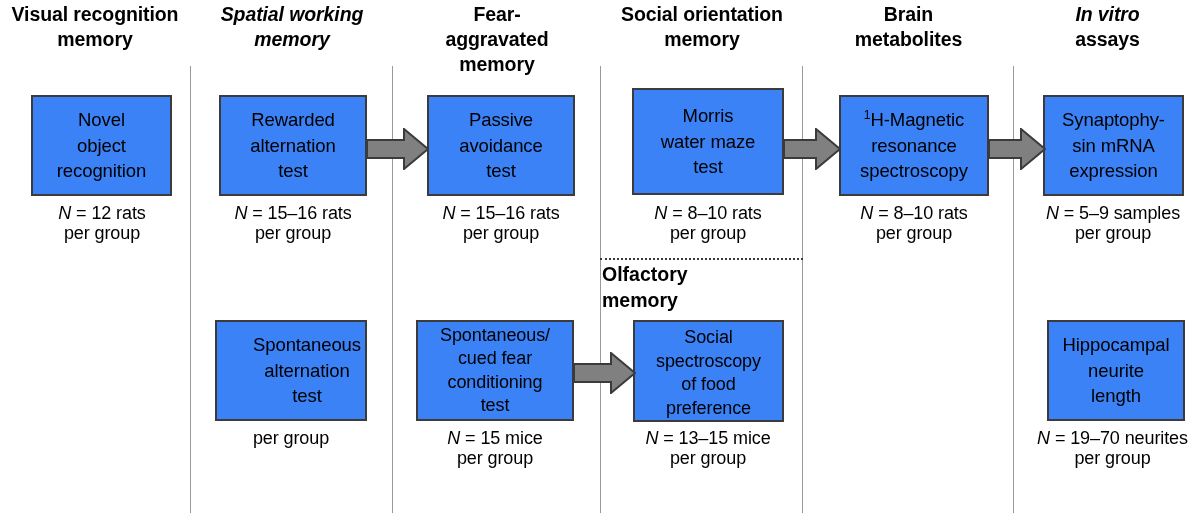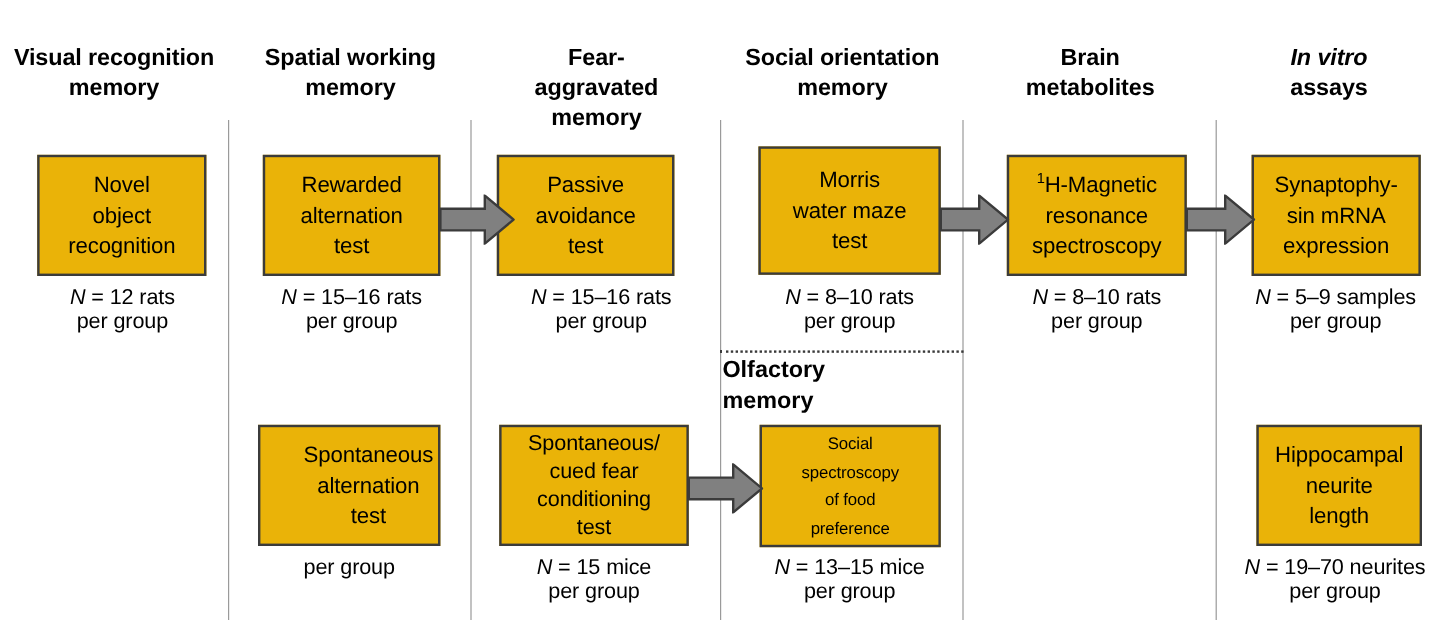--- a/index.html
+++ b/index.html
@@ -12,21 +12,20 @@
     height: 517px;
     font-family: "Liberation Sans", sans-serif;
     color: #000000;
     overflow: hidden;
   }
   #canvas {
     position: relative;
     width: 1200px;
     height: 419px;
     background: #ffffff;
-    margin-top: 34px;
   }
 
   
   .vsep {
     position: absolute;
     width: 1px;
     background: #9a9a9a;
   }
   .dotted-sep {
     position: absolute;
@@ -52,21 +51,21 @@
     position: absolute;
     font-weight: bold;
     font-size: 19.5px;
     line-height: 26px;
   }
 
   
   .node {
     position: absolute;
     box-sizing: border-box;
-    background: #eab308;
+    background: #3b82f6;
     border: 2px solid #3b3b3b;
     display: flex;
     align-items: center;
     justify-content: center;
     text-align: center;
     font-size: 18.5px;
     line-height: 25.5px;
     letter-spacing: -0.1px;
   }
   .node .txt { display: block; width: 100%; }
@@ -100,21 +99,21 @@
   <div class="vsep" style="left:600px; top:66px; height:447px;"></div>
   <div class="vsep" style="left:802px; top:66px; height:447px;"></div>
   <div class="vsep" style="left:1013px; top:66px; height:447px;"></div>
   <div class="dotted-sep" style="left:600px; top:258px; width:203px;"></div>
 
   <div class="col-head" style="left:0px; top:2px; width:190px;">
     <div>Visual recognition</div>
     <div>memory</div>
   </div>
 
-  <div class="col-head" style="left:192px; top:2px; width:200px;">
+  <div class="col-head" style="left:192px; top:2px; width:200px;font-style:italic;">
     <div>Spatial working</div>
     <div>memory</div>
   </div>
 
   <div class="col-head" style="left:394px; top:2px; width:206px;">
     <div>Fear-</div>
     <div>aggravated</div>
     <div>memory</div>
   </div>
 
@@ -155,21 +154,21 @@
       <span>Rewarded</span><br>
       <span>alternation</span><br>
       <span>test</span>
     </span>
   </div>
   <div class="ncap" style="left:207px; top:203px; width:172px;">
     <div><span class="nital">N</span><span> = 15–16 rats</span></div>
     <div>per group</div>
   </div>
 
-  <div class="node" style="left:414px; top:95px; width:148px; height:101px;justify-content:center;">
+  <div class="node" style="left:427px; top:95px; width:148px; height:101px;justify-content:center;">
     <span class="txt">
       <span>Passive</span><br>
       <span>avoidance</span><br>
       <span>test</span>
     </span>
   </div>
   <div class="ncap" style="left:415px; top:203px; width:172px;">
     <div><span class="nital">N</span><span> = 15–16 rats</span></div>
     <div>per group</div>
   </div>
@@ -227,21 +226,21 @@
       <span>cued fear</span><br>
       <span>conditioning</span><br>
       <span>test</span>
     </span>
   </div>
   <div class="ncap" style="left:409px; top:428px; width:172px;">
     <div><span class="nital">N</span><span> = 15 mice</span></div>
     <div>per group</div>
   </div>
 
-  <div class="node" style="left:633px; top:320px; width:151px; height:102px; font-size:14px; line-height:23.5px;">
+  <div class="node" style="left:633px; top:320px; width:151px; height:102px; font-size:18px; line-height:23.5px;align-items:flex-end;">
     <span class="txt">
       <span>Social</span><br>
       <span>spectroscopy</span><br>
       <span>of food</span><br>
       <span>preference</span>
     </span>
   </div>
   <div class="ncap" style="left:622px; top:428px; width:172px;">
     <div><span class="nital">N</span><span> = 13–15 mice</span></div>
     <div>per group</div>

